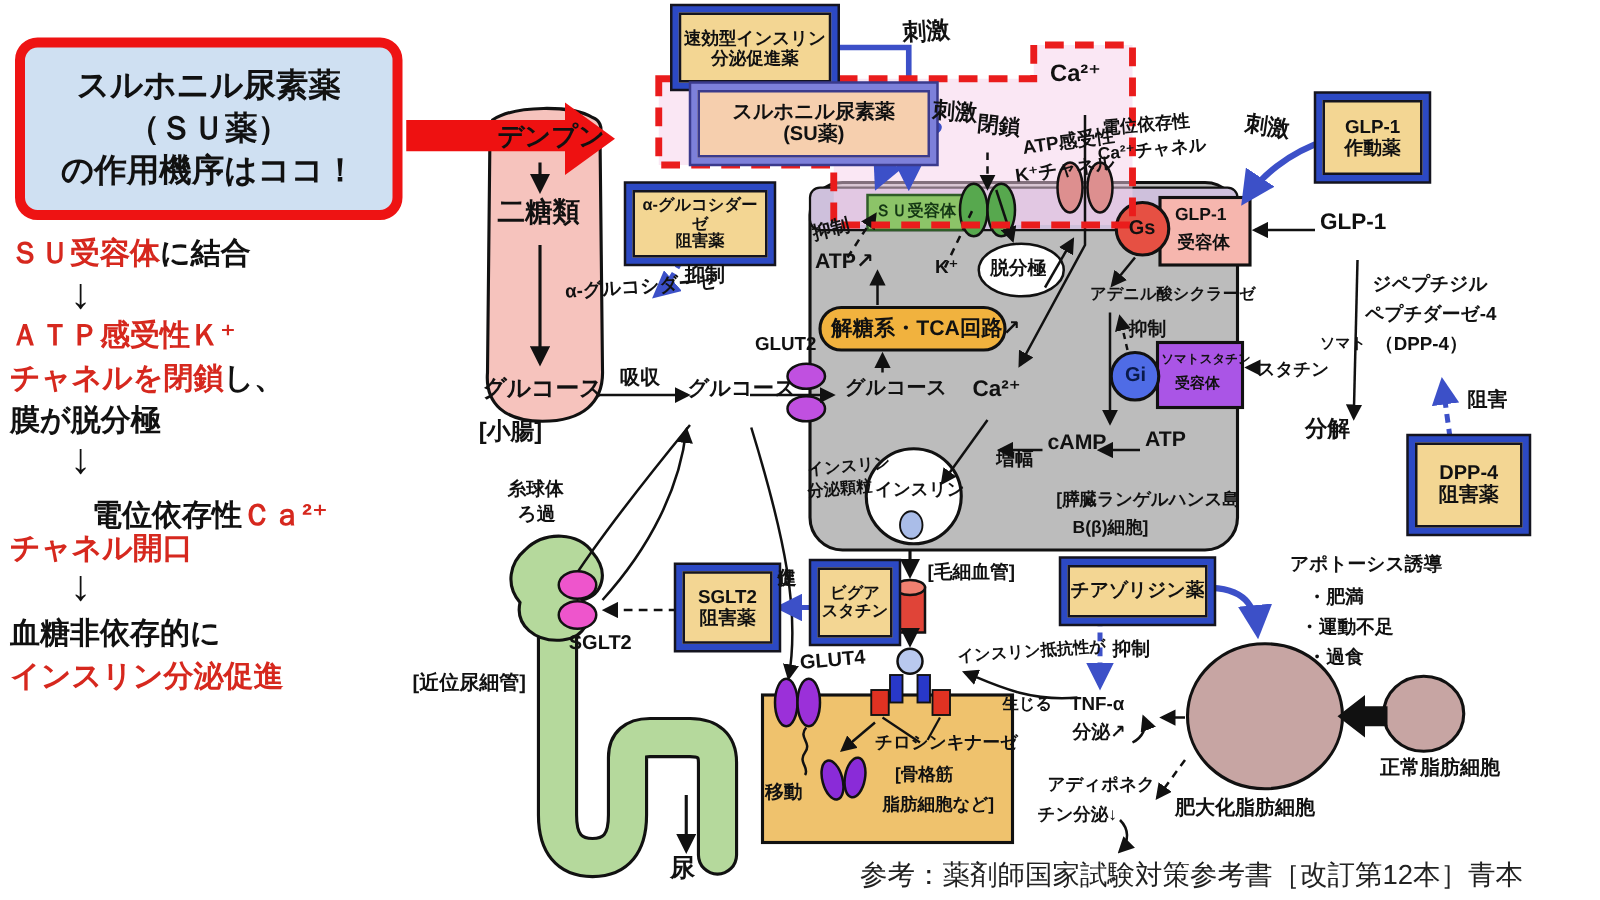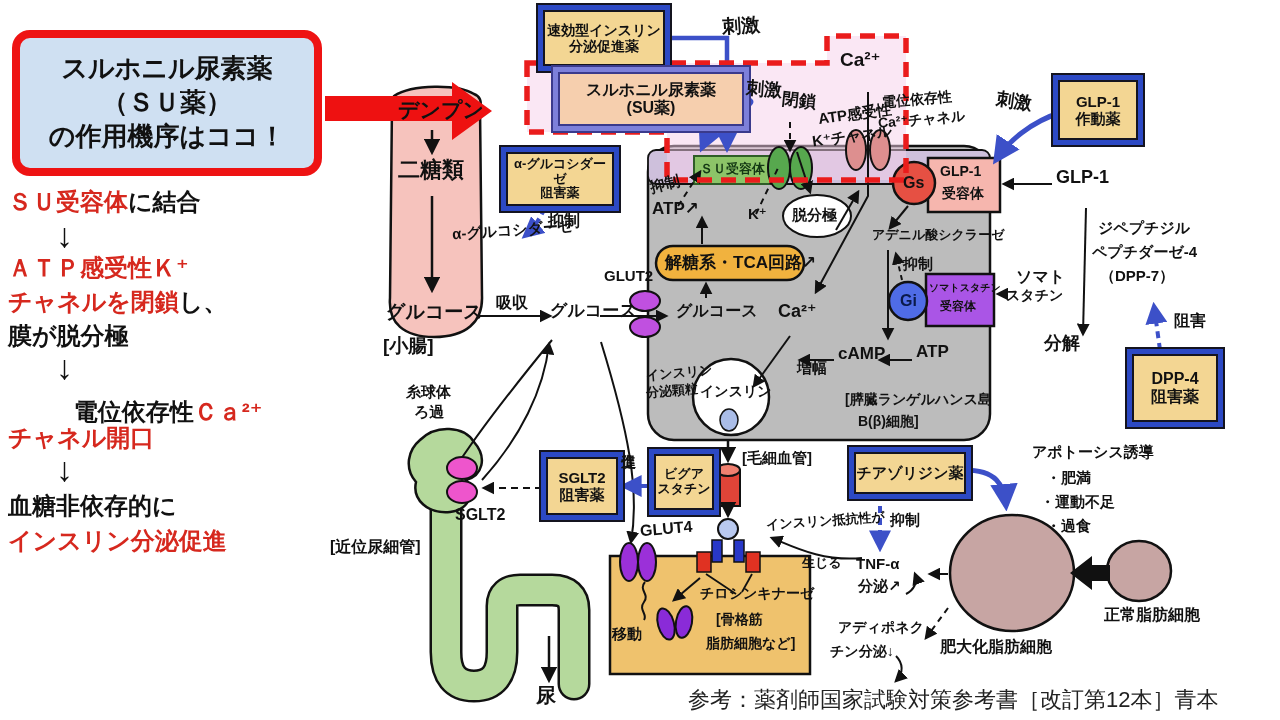--- a/index.html
+++ b/index.html
@@ -231,33 +231,33 @@
 <div class="lbl hand" style="left:778px;top:302px;font-size:18px;">Ca²⁺</div>
 <div class="lbl hand" style="left:838px;top:345px;font-size:17px;">cAMP</div>
 <div class="lbl hand" style="left:916px;top:343px;font-size:17px;">ATP</div>
 <div class="lbl hand" style="left:872px;top:228px;font-size:13px;">アデニル酸シクラーゼ</div>
 <div class="lbl hand" style="left:903px;top:174px;font-size:16px;">Gs</div>
 <div class="lbl hand" style="left:900px;top:292px;font-size:16px;color:#0a1a4a;">Gi</div>
 <div class="lbl hand" style="left:940px;top:164px;font-size:14px;">GLP-1</div>
 <div class="lbl hand" style="left:942px;top:186px;font-size:14px;">受容体</div>
 <div class="lbl hand" style="left:929px;top:282px;font-size:10px;">ソマトスタチン</div>
 <div class="lbl hand" style="left:940px;top:300px;font-size:12px;">受容体</div>
-<div class="lbl hand" style="left:1016px;top:268px;font-size:16px;">ソマト</div>
+<div class="lbl hand" style="left:1056px;top:268px;font-size:12px;">ソマト</div>
 <div class="lbl hand" style="left:1006px;top:288px;font-size:14px;">スタチン</div>
 <div class="lbl hand" style="left:646px;top:366px;font-size:13px;transform:rotate(-5deg);">インスリン</div>
 <div class="lbl hand" style="left:646px;top:384px;font-size:13px;transform:rotate(-5deg);">分泌顆粒</div>
 <div class="lbl hand" style="left:700px;top:384px;font-size:14px;">インスリン</div>
 <div class="lbl hand" style="left:845px;top:392px;font-size:14px;">[膵臓ランゲルハンス島</div>
 <div class="lbl hand" style="left:858px;top:414px;font-size:14px;">B(β)細胞]</div>
 
 <div class="lbl hand" style="left:996px;top:92px;font-size:18px;transform:rotate(8deg);">刺激</div>
 <div class="lbl hand" style="left:1056px;top:168px;font-size:18px;">GLP-1</div>
 <div class="lbl hand" style="left:1098px;top:220px;font-size:15px;">ジペプチジル</div>
 <div class="lbl hand" style="left:1092px;top:244px;font-size:15px;">ペプチダーゼ-4</div>
-<div class="lbl hand" style="left:1100px;top:268px;font-size:15px;">（DPP-7）</div>
+<div class="lbl hand" style="left:1100px;top:268px;font-size:15px;">（DPP-4）</div>
 
 <div class="lbl hand" style="left:406px;top:384px;font-size:15px;font-family:Liberation Serif, serif;">糸球体</div>
 <div class="lbl hand" style="left:414px;top:404px;font-size:15px;">ろ過</div>
 <div class="lbl hand" style="left:455px;top:506px;font-size:16px;">SGLT2</div>
 <div class="lbl hand" style="left:330px;top:538px;font-size:16px;">[近位尿細管]</div>
 <div class="lbl hand" style="left:536px;top:684px;font-size:20px;">尿</div>
 
 <div class="lbl hand" style="left:742px;top:450px;font-size:15px;">[毛細血管]</div>
 <div class="lbl hand" style="left:640px;top:520px;font-size:16px;transform:rotate(-5deg);">GLUT4</div>
 <div class="lbl hand" style="left:766px;top:514px;font-size:13px;transform:rotate(-4deg);">インスリン抵抗性が</div>

